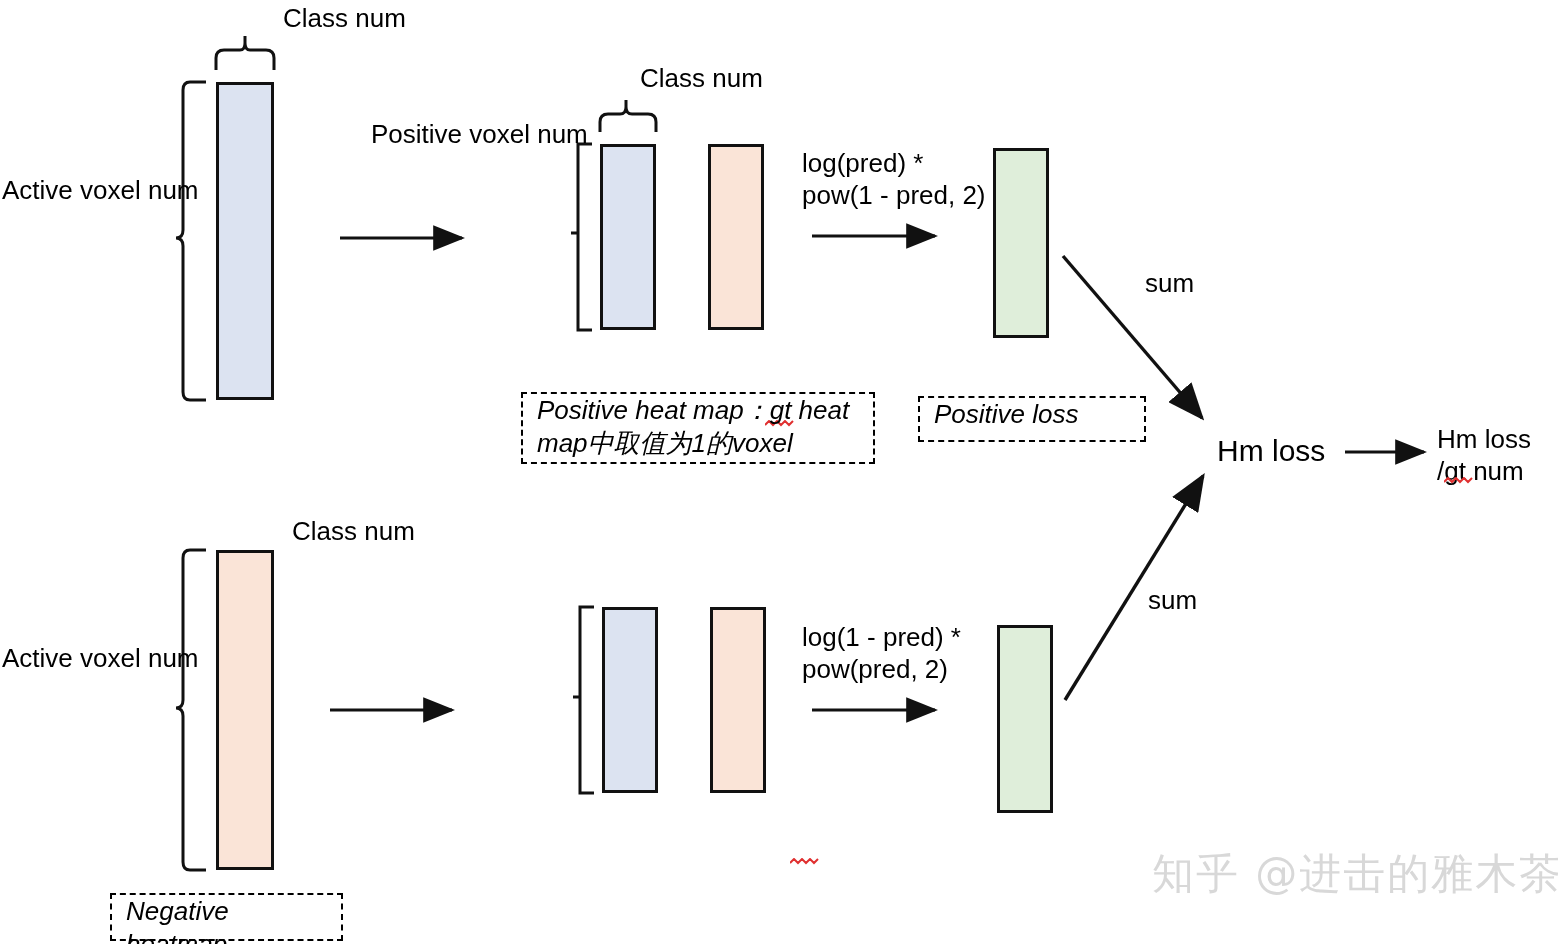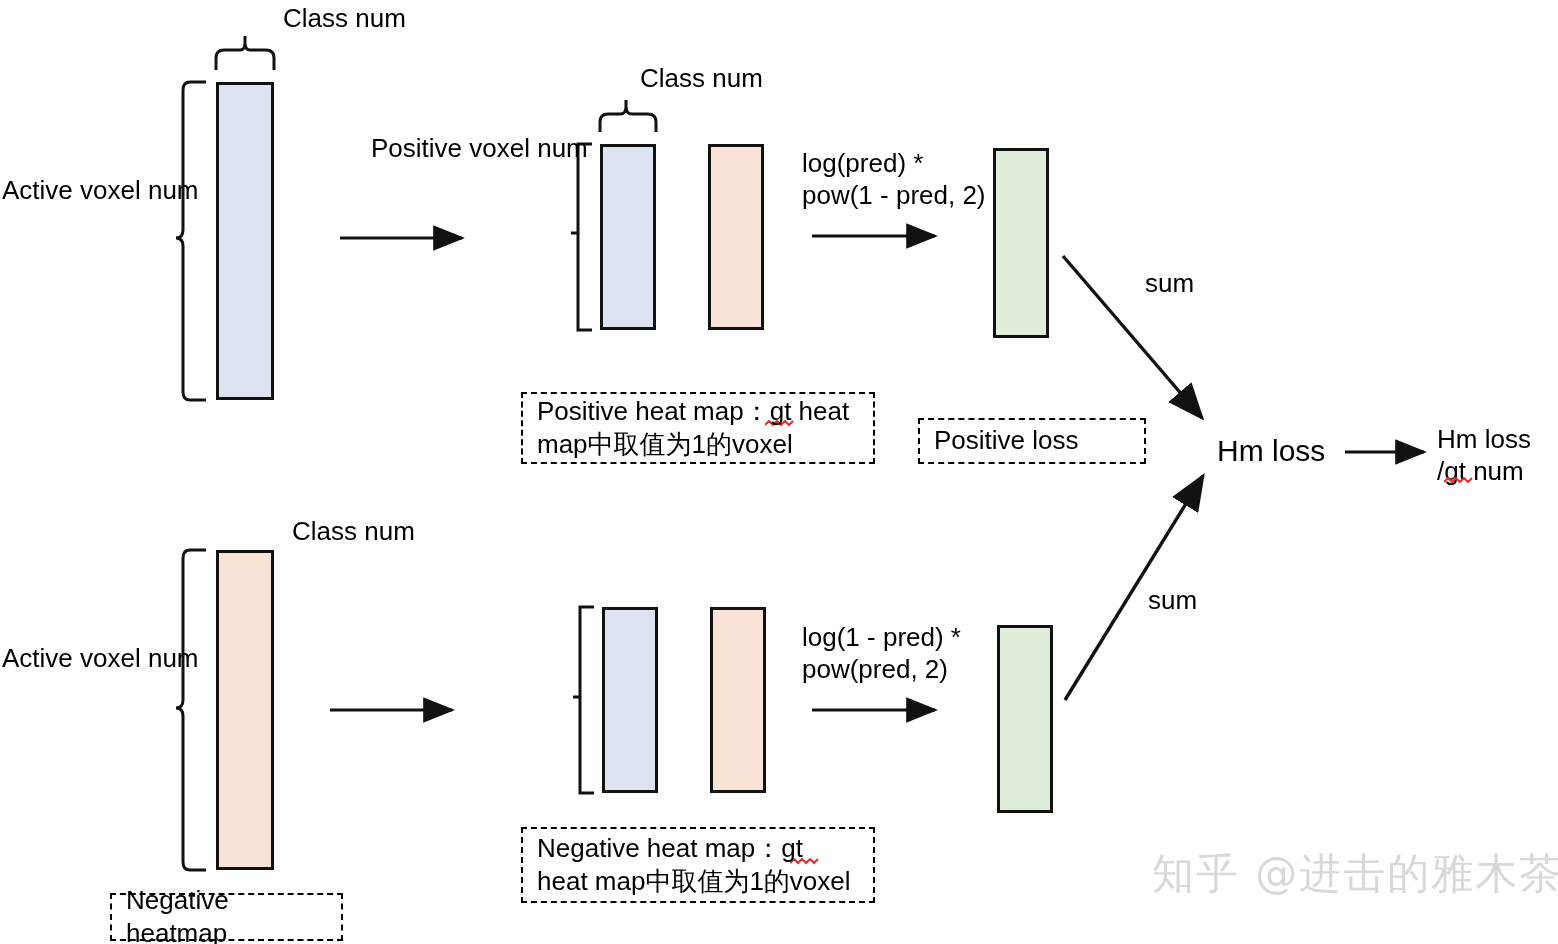--- a/index.html
+++ b/index.html
@@ -33,23 +33,24 @@
     white-space: pre;
     line-height: 1.22;
     font-size: 26px;
     color: #000;
   }
   .dashbox {
     position: absolute;
     border: 2.4px dashed #000;
     box-sizing: border-box;
     display: flex;
-    align-items: center;
+    align-items: flex-start;
     padding-left: 14px;
     padding-right: 10px;
+    font-style: italic;
   }
   .dashbox .txt {
     font-size: 26px;
     line-height: 1.28;
     white-space: pre-line;
     color: #000;
   }
   .bar {
     position: absolute;
     border: 3px solid #111;
@@ -138,21 +139,21 @@
   <div class="bar" style="left:216px; top:550px; width:58px; height:320px; background:#fae4d7;"></div>
 
   <div class="bar" style="left:602px; top:607px; width:56px; height:186px; background:#dce3f1;"></div>
   <div class="bar" style="left:710px; top:607px; width:56px; height:186px; background:#fae4d7;"></div>
   <div class="bar" style="left:997px; top:625px; width:56px; height:188px; background:#dfeeda;"></div>
 
   <div class="lbl" style="left:283px; top:3px;">Class num</div>
 
   <div class="lbl" style="left:2px; top:175px;">Active voxel num</div>
 
-  <div class="lbl" style="left:371px; top:133px;">Positive voxel num</div>
+  <div class="lbl" style="left:371px; top:119px;">Positive voxel num</div>
 
   <div class="lbl" style="left:640px; top:63px;">Class num</div>
 
   <div class="lbl" style="left:802px; top:148px;">log(pred) *
 pow(1 - pred, 2)</div>
 
   <div class="lbl" style="left:1145px; top:268px;">sum</div>
 
   <div class="lbl" style="left:1217px; top:433px; font-size:30px;">Hm loss</div>
 
@@ -184,28 +185,24 @@
         <path d="M0,5 L4,1 L8,5 L12,1 L16,5 L20,1 L24,5 L28,1" stroke="#e03030" stroke-width="2" fill="none"></path>
       </svg>
   </div>
 
 
   <div class="dashbox" style="left:521px; top:392px; width:354px; height:72px;">
     <span class="txt">Positive heat map：gt heat
 map中取值为1的voxel</span>
   </div>
 
-  <div class="dashbox" style="left:918px; top:396px; width:228px; height:46px;margin-top:22px;">
+  <div class="dashbox" style="left:918px; top:396px; width:228px; height:46px;">
     <span class="txt">Positive loss</span>
   </div>
 
-  <div class="dashbox" style="left:521px; top:827px; width:354px; height:76px;">
-    <span class="txt">Negative heat map：gt
-heat map中取值为1的voxel</span>
-  </div>
 
 
   <div class="dashbox" style="left:110px; top:893px; width:233px; height:48px;">
     <span class="txt">Negative heatmap</span>
   </div>
 
   <div class="wm" style="left:1152px; top:846px;">知乎 @进击的雅木茶</div>
 
 </div>
 

